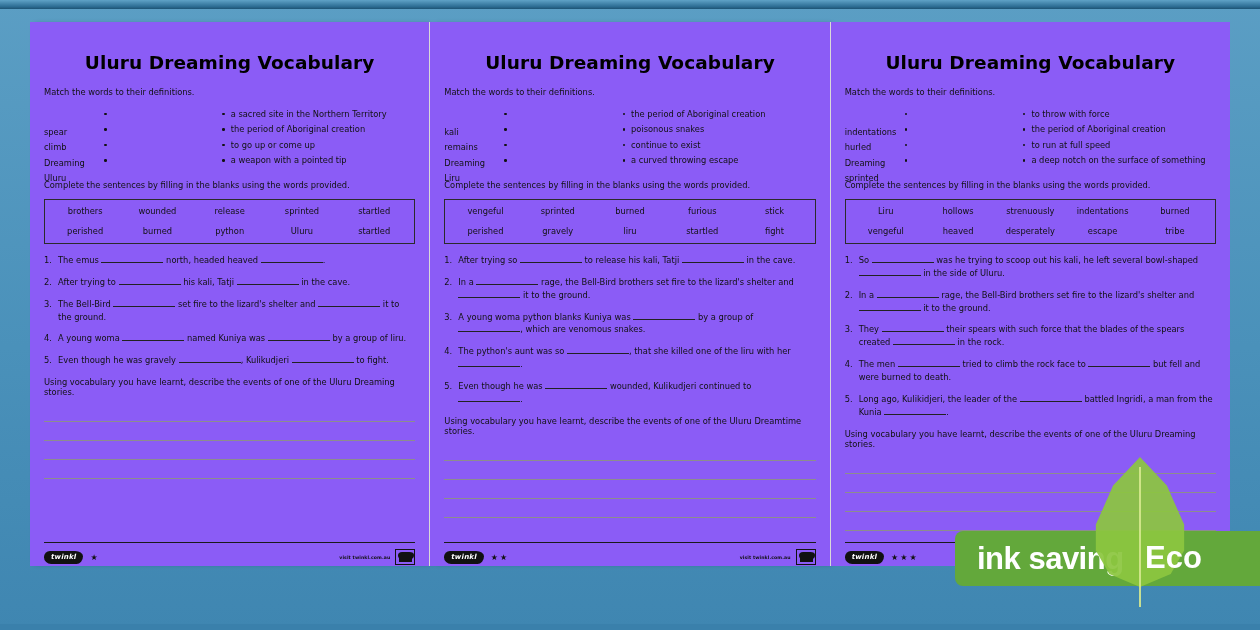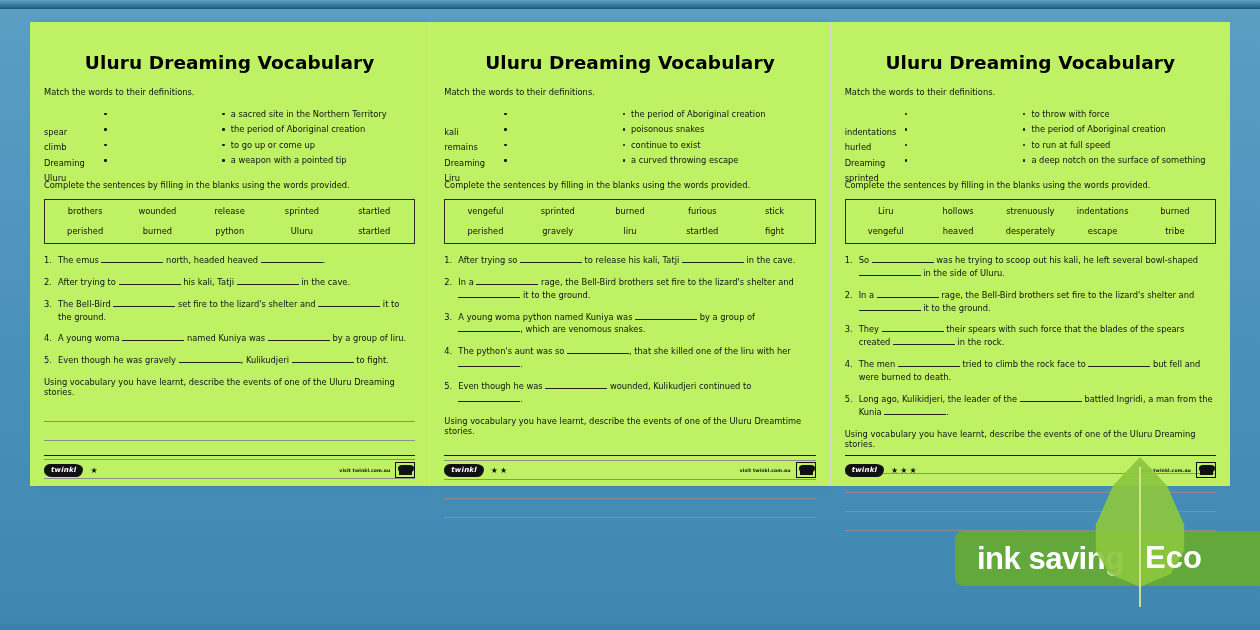--- a/index.html
+++ b/index.html
@@ -21,24 +21,24 @@
     background: #3a80ab;
   }
 
   .sheets {
     position: absolute;
     left: 30px; top: 22px;
     width: 1200px; height: 580px;
     display: flex;
   }
   .sheet {
-    background: #bef264;
+    background: #8b5cf6;
     position: relative;
-    height: 464px;
-    padding: 14px 14px 12px 14px;
+    height: 544px;
+    padding: 14px 14px 5px 14px;
     flex: 1 1 0;
     border-right: 1px solid #d9d9d9;
     box-shadow: 3px 0 5px -2px rgba(0,0,0,0.28);
   }
   .sheet:last-child { border-right: none; box-shadow: none; }
 
   .sheet-inner {
     position: relative;
     width: 100%; height: 100%;
     font-family: "DejaVu Sans", sans-serif;
@@ -389,21 +389,21 @@
             <span class="wb-cell">perished</span>
             <span class="wb-cell">gravely</span>
             <span class="wb-cell">liru</span>
             <span class="wb-cell">startled</span>
             <span class="wb-cell">fight</span>
           </div>
         </div>
         <ol class="questions">
           <li><span>After trying so </span><span class="blank b-lg"></span><span> to release his kali, Tatji </span><span class="blank b-lg"></span><span> in the cave.</span></li>
           <li><span>In a </span><span class="blank b-lg"></span><span> rage, the Bell-Bird brothers set fire to the lizard's shelter and </span><span class="blank b-lg"></span><span> it to the ground.</span></li>
-          <li><span>A young woma python named Kuniya was </span><span class="blank b-lg"></span><span> by a group of </span><span class="blank b-lg"></span><span>, which are venomous snakes.</span></li>
+          <li><span>A young woma python blanks Kuniya was </span><span class="blank b-lg"></span><span> by a group of </span><span class="blank b-lg"></span><span>, which are venomous snakes.</span></li>
           <li><span>The python's aunt was so </span><span class="blank b-lg"></span><span>, that she killed one of the liru with her </span><span class="blank b-lg"></span><span>.</span></li>
           <li><span>Even though he was </span><span class="blank b-lg"></span><span> wounded, Kulikudjeri continued to </span><span class="blank b-lg"></span><span>.</span></li>
         </ol>
         <div class="closing">Using vocabulary you have learnt, describe the events of one of the Uluru Dreamtime stories.</div>
         <div class="write-lines">
           <div class="write-line"></div>
           <div class="write-line"></div>
           <div class="write-line"></div>
           <div class="write-line"></div>
         </div>

